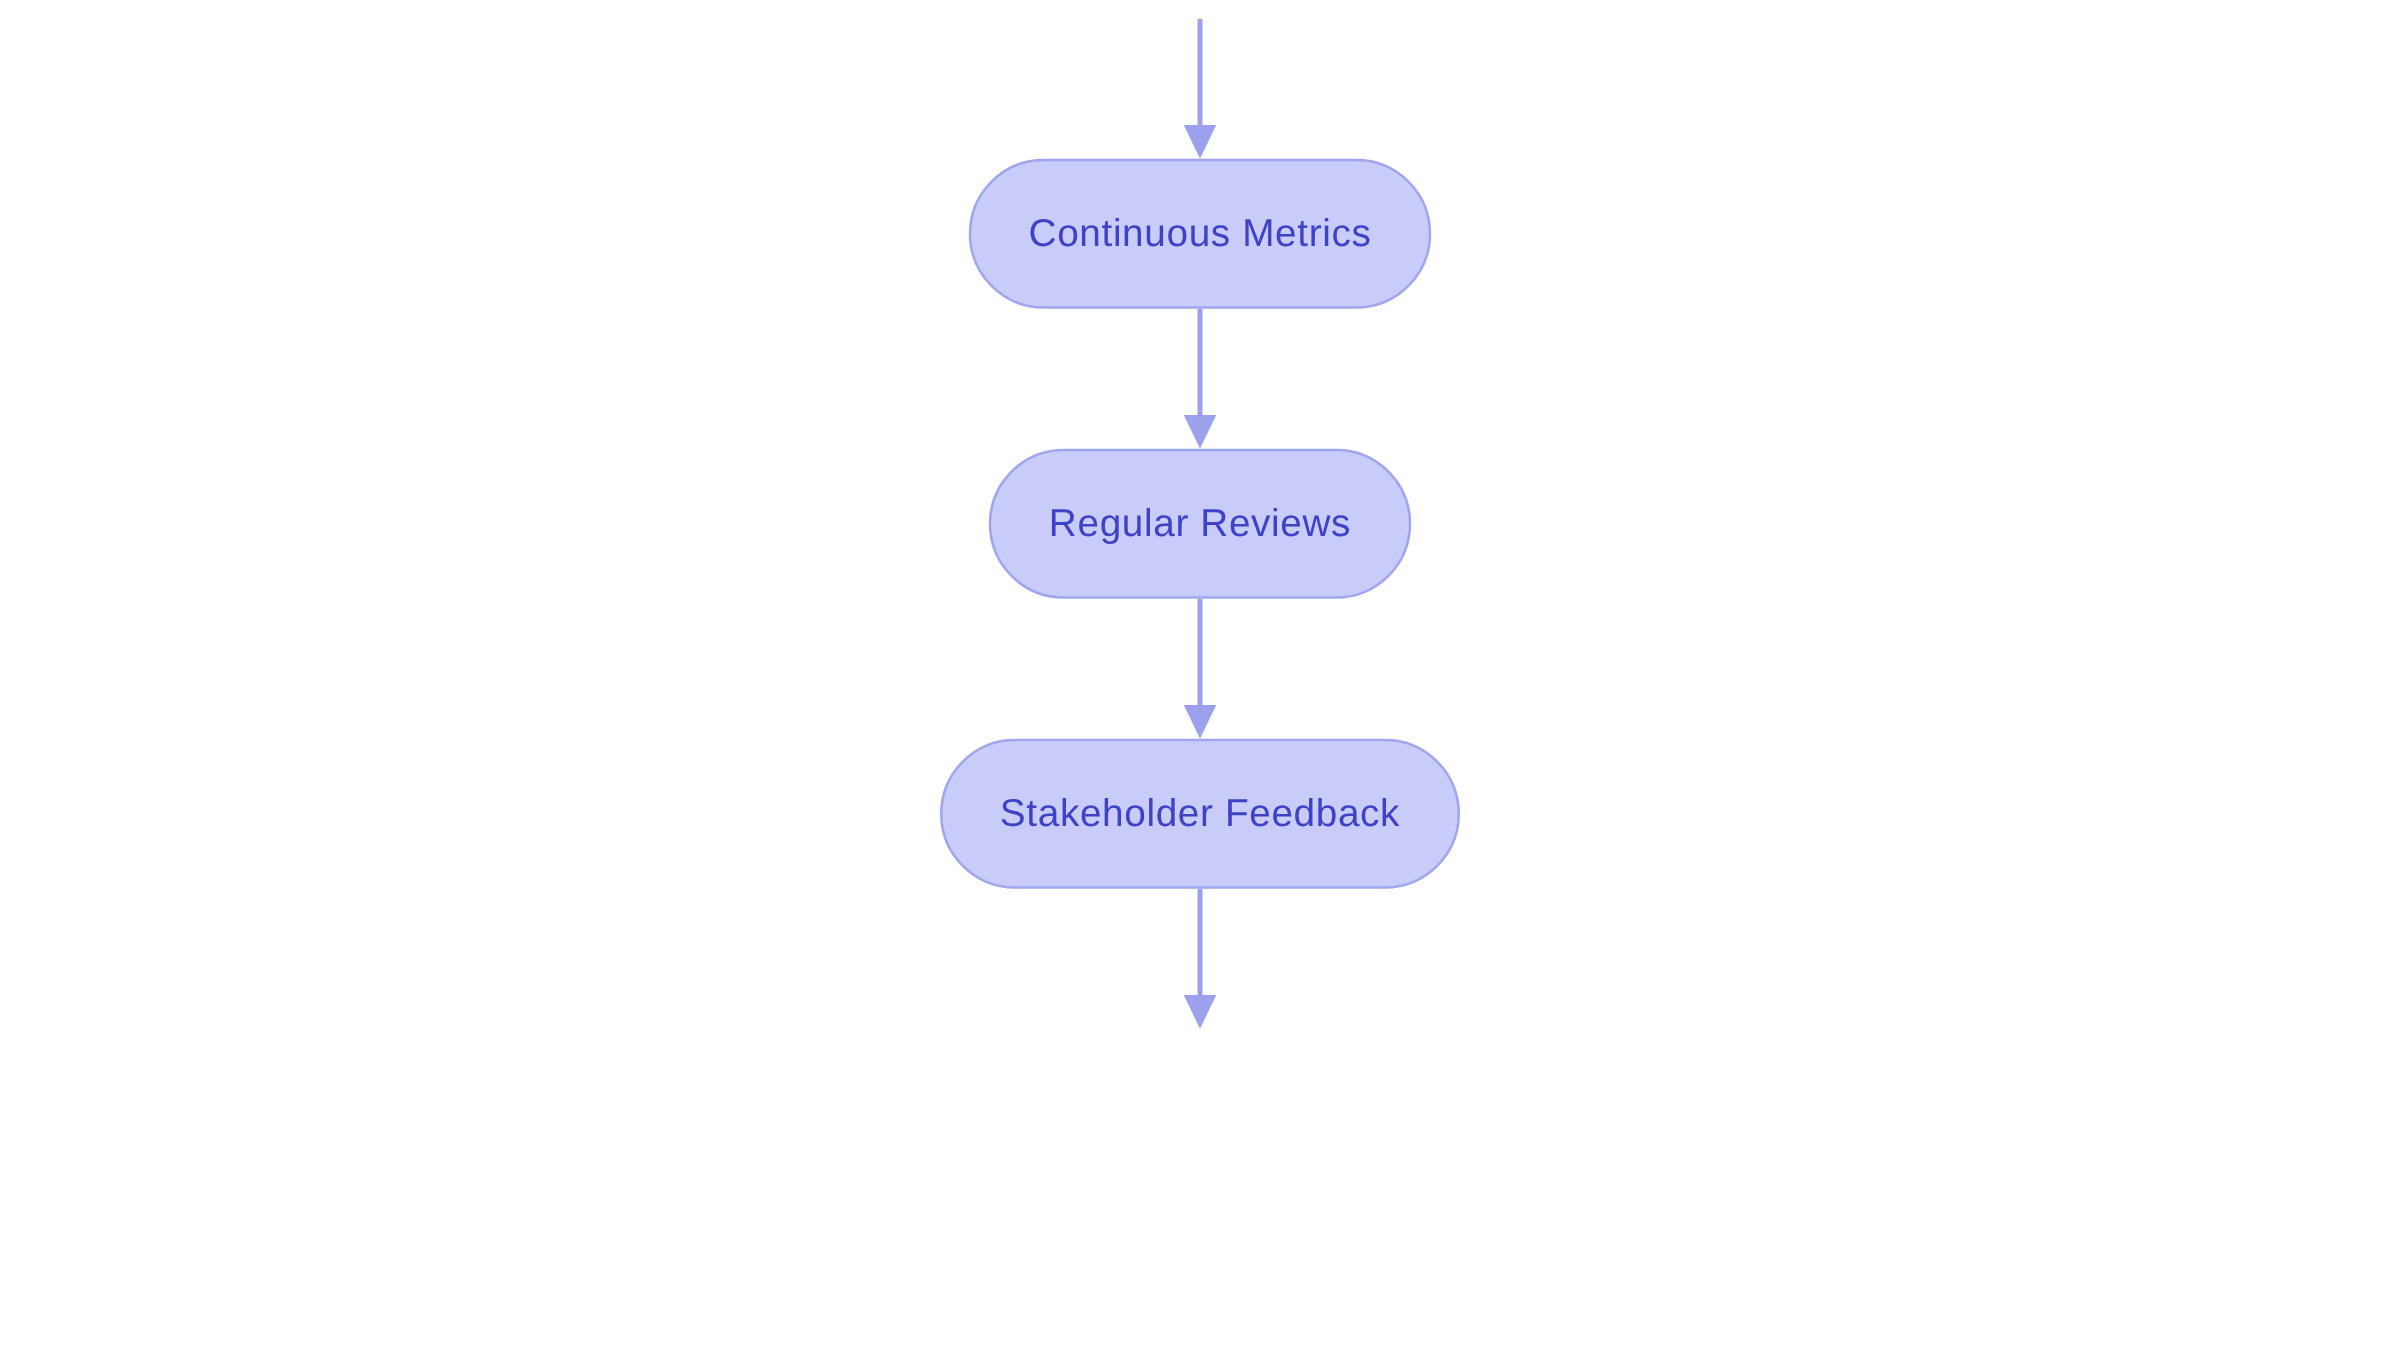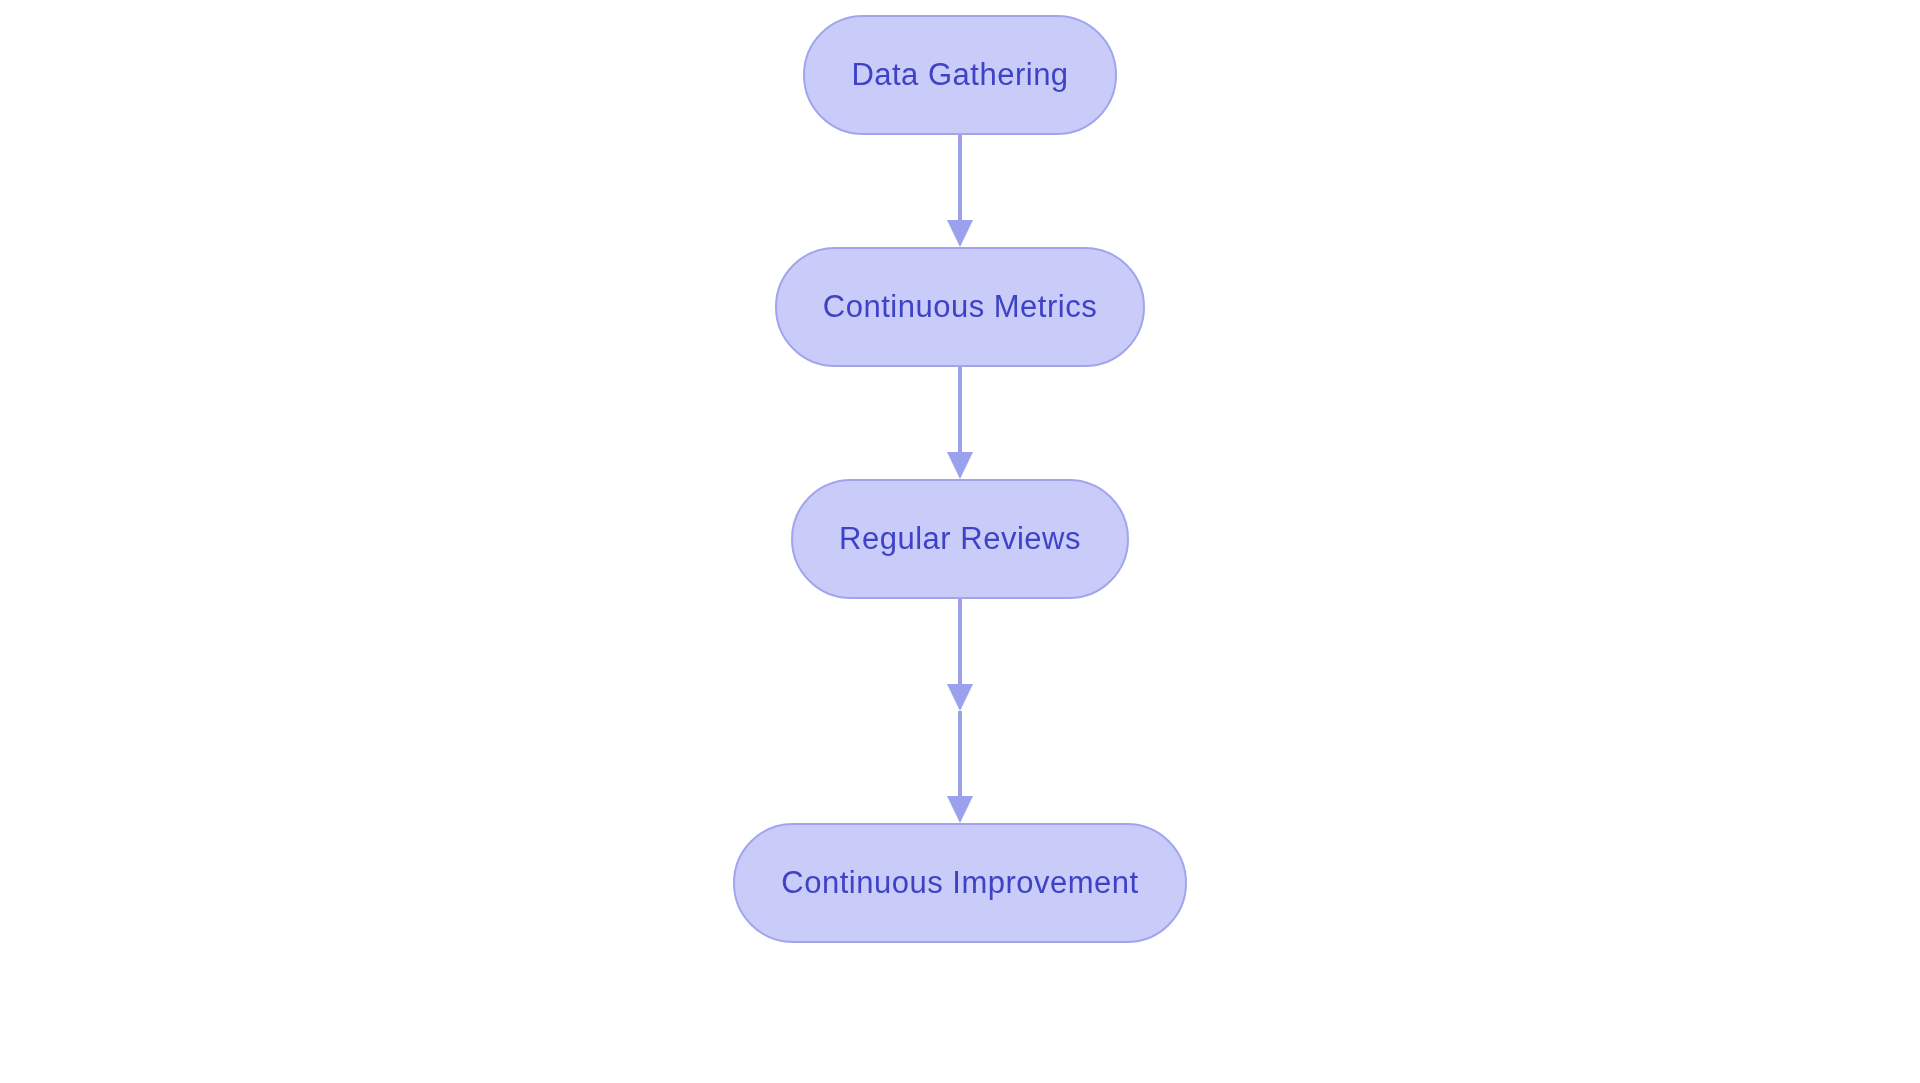--- a/index.html
+++ b/index.html
@@ -55,42 +55,39 @@
   }
   .flow-arrow polygon {
     fill: var(--arrow, #9BA1EC);
   }
 </style>
 </head>
 <body>
 
 <div class="canvas">
   <div class="flow" id="flow">
-      <div class="flow-node">
-        <span>Data Gathering</span>
-      </div>
       <svg class="flow-arrow" viewBox="0 0 40 112">
         <line x1="20" y1="0" x2="20" y2="88"></line>
         <polygon points="7,85 33,85 20,112"></polygon>
       </svg>
       <div class="flow-node">
         <span>Continuous Metrics</span>
       </div>
       <svg class="flow-arrow" viewBox="0 0 40 112">
         <line x1="20" y1="0" x2="20" y2="88"></line>
         <polygon points="7,85 33,85 20,112"></polygon>
       </svg>
       <div class="flow-node">
         <span>Regular Reviews</span>
       </div>
       <svg class="flow-arrow" viewBox="0 0 40 112">
         <line x1="20" y1="0" x2="20" y2="88"></line>
         <polygon points="7,85 33,85 20,112"></polygon>
       </svg>
+      <div class="flow-node">
+        <span>Stakeholder Feedback</span>
+      </div>
       <svg class="flow-arrow" viewBox="0 0 40 112">
         <line x1="20" y1="0" x2="20" y2="88"></line>
         <polygon points="7,85 33,85 20,112"></polygon>
       </svg>
-      <div class="flow-node">
-        <span>Continuous Improvement</span>
-      </div>
     </div>
 </div>
 
 </body></html>

